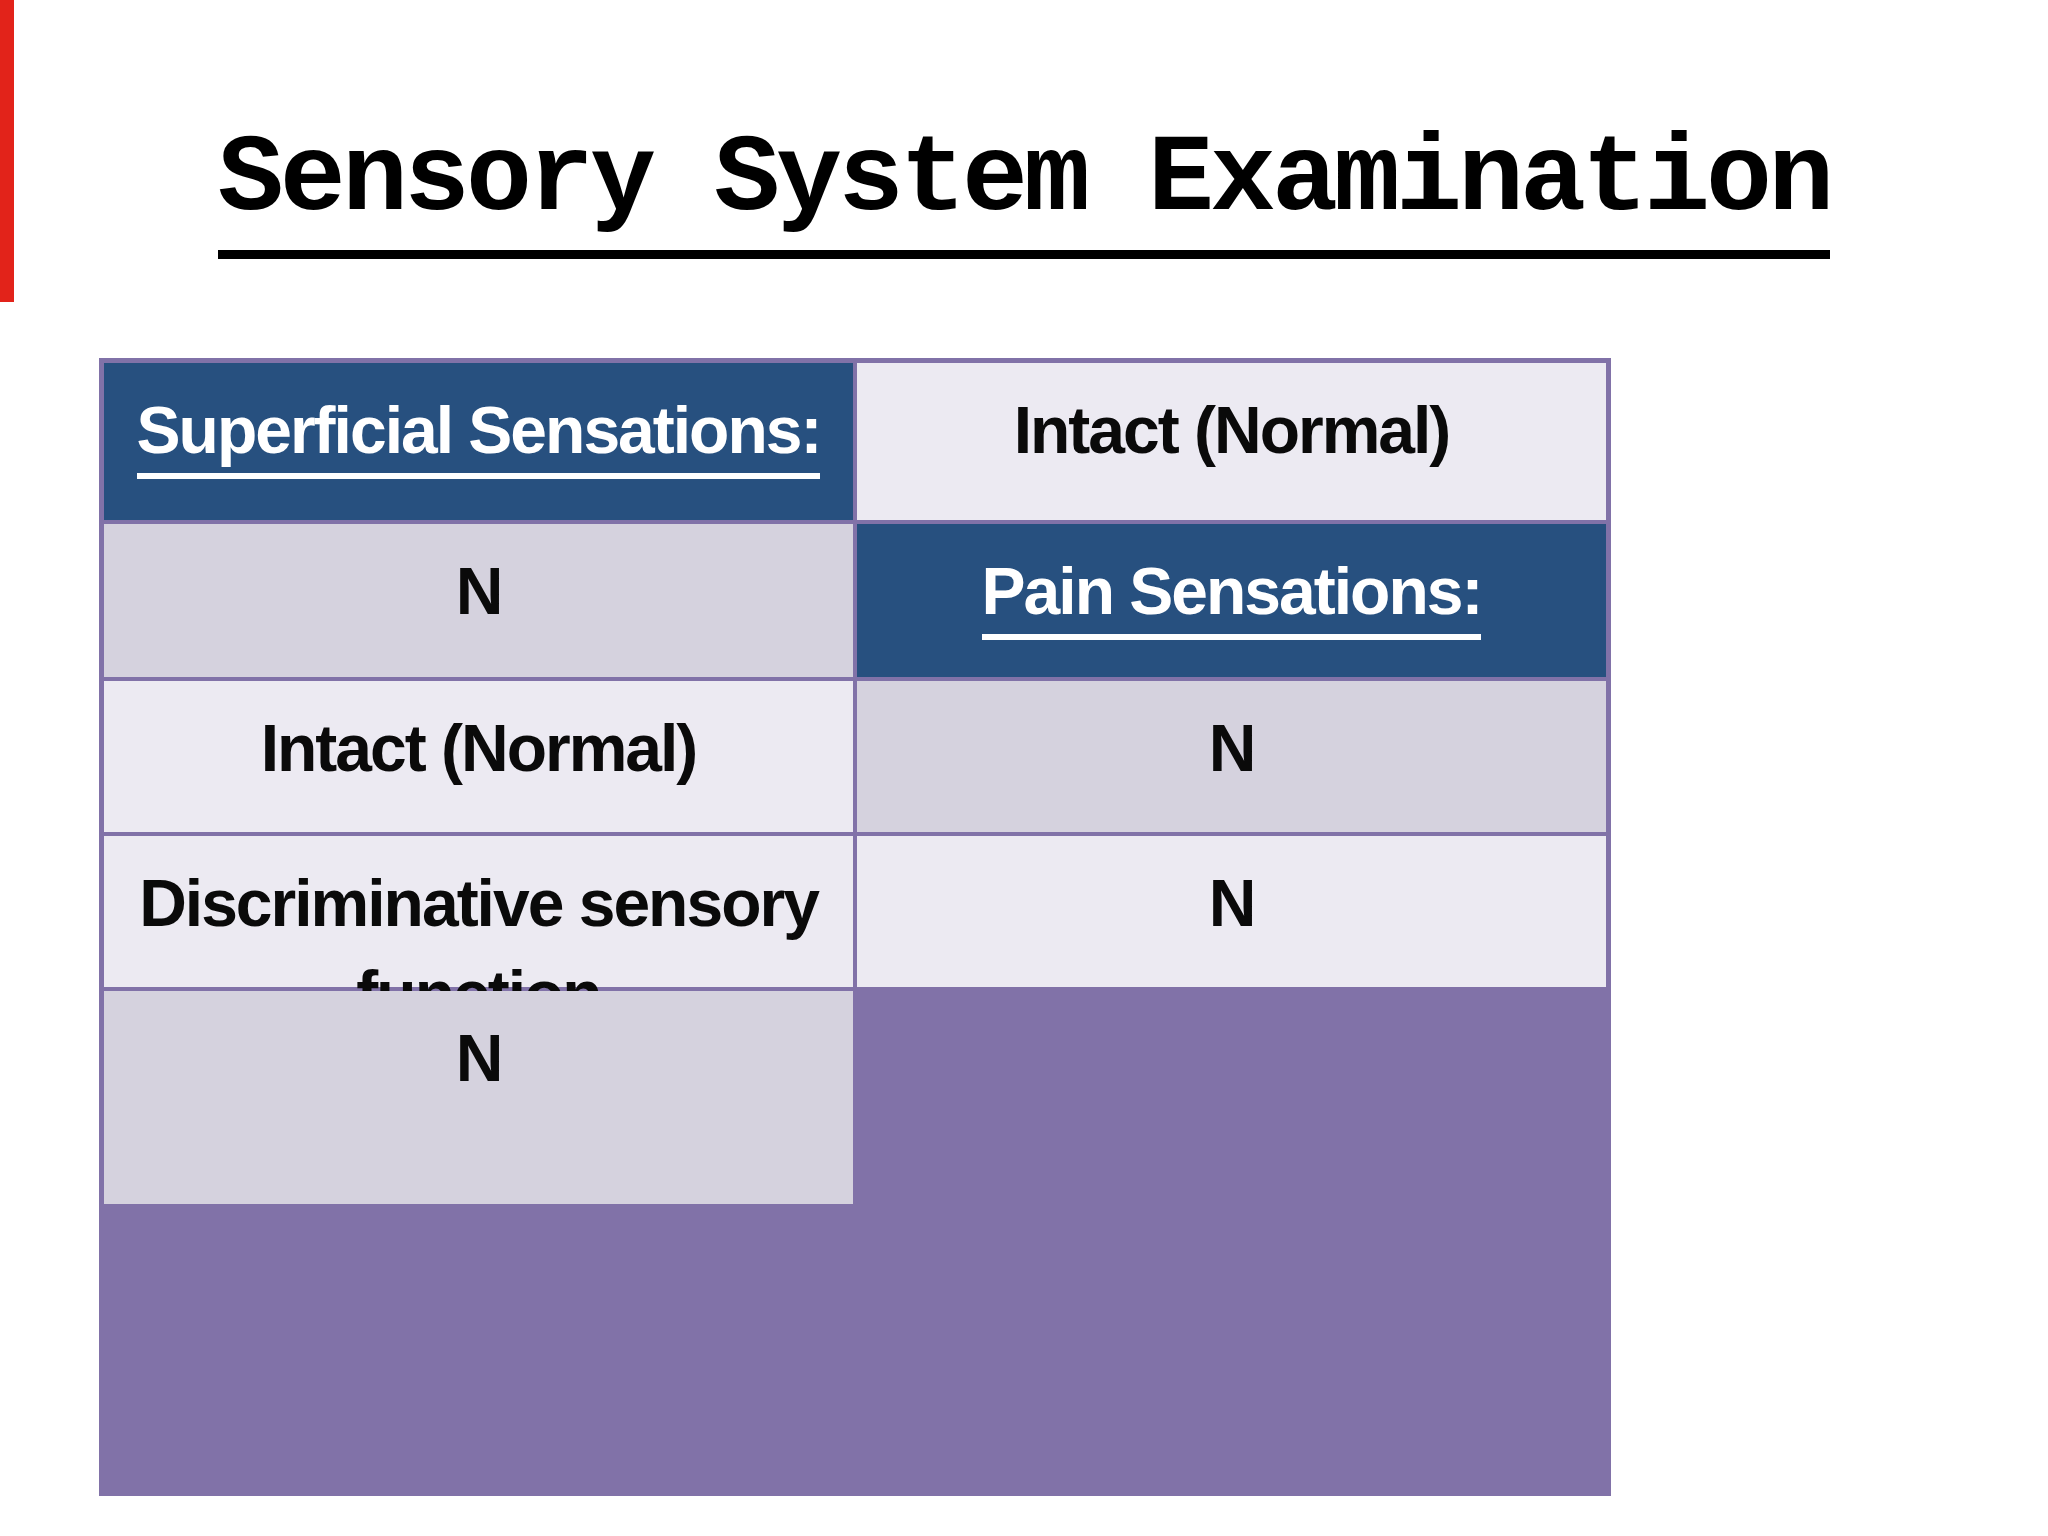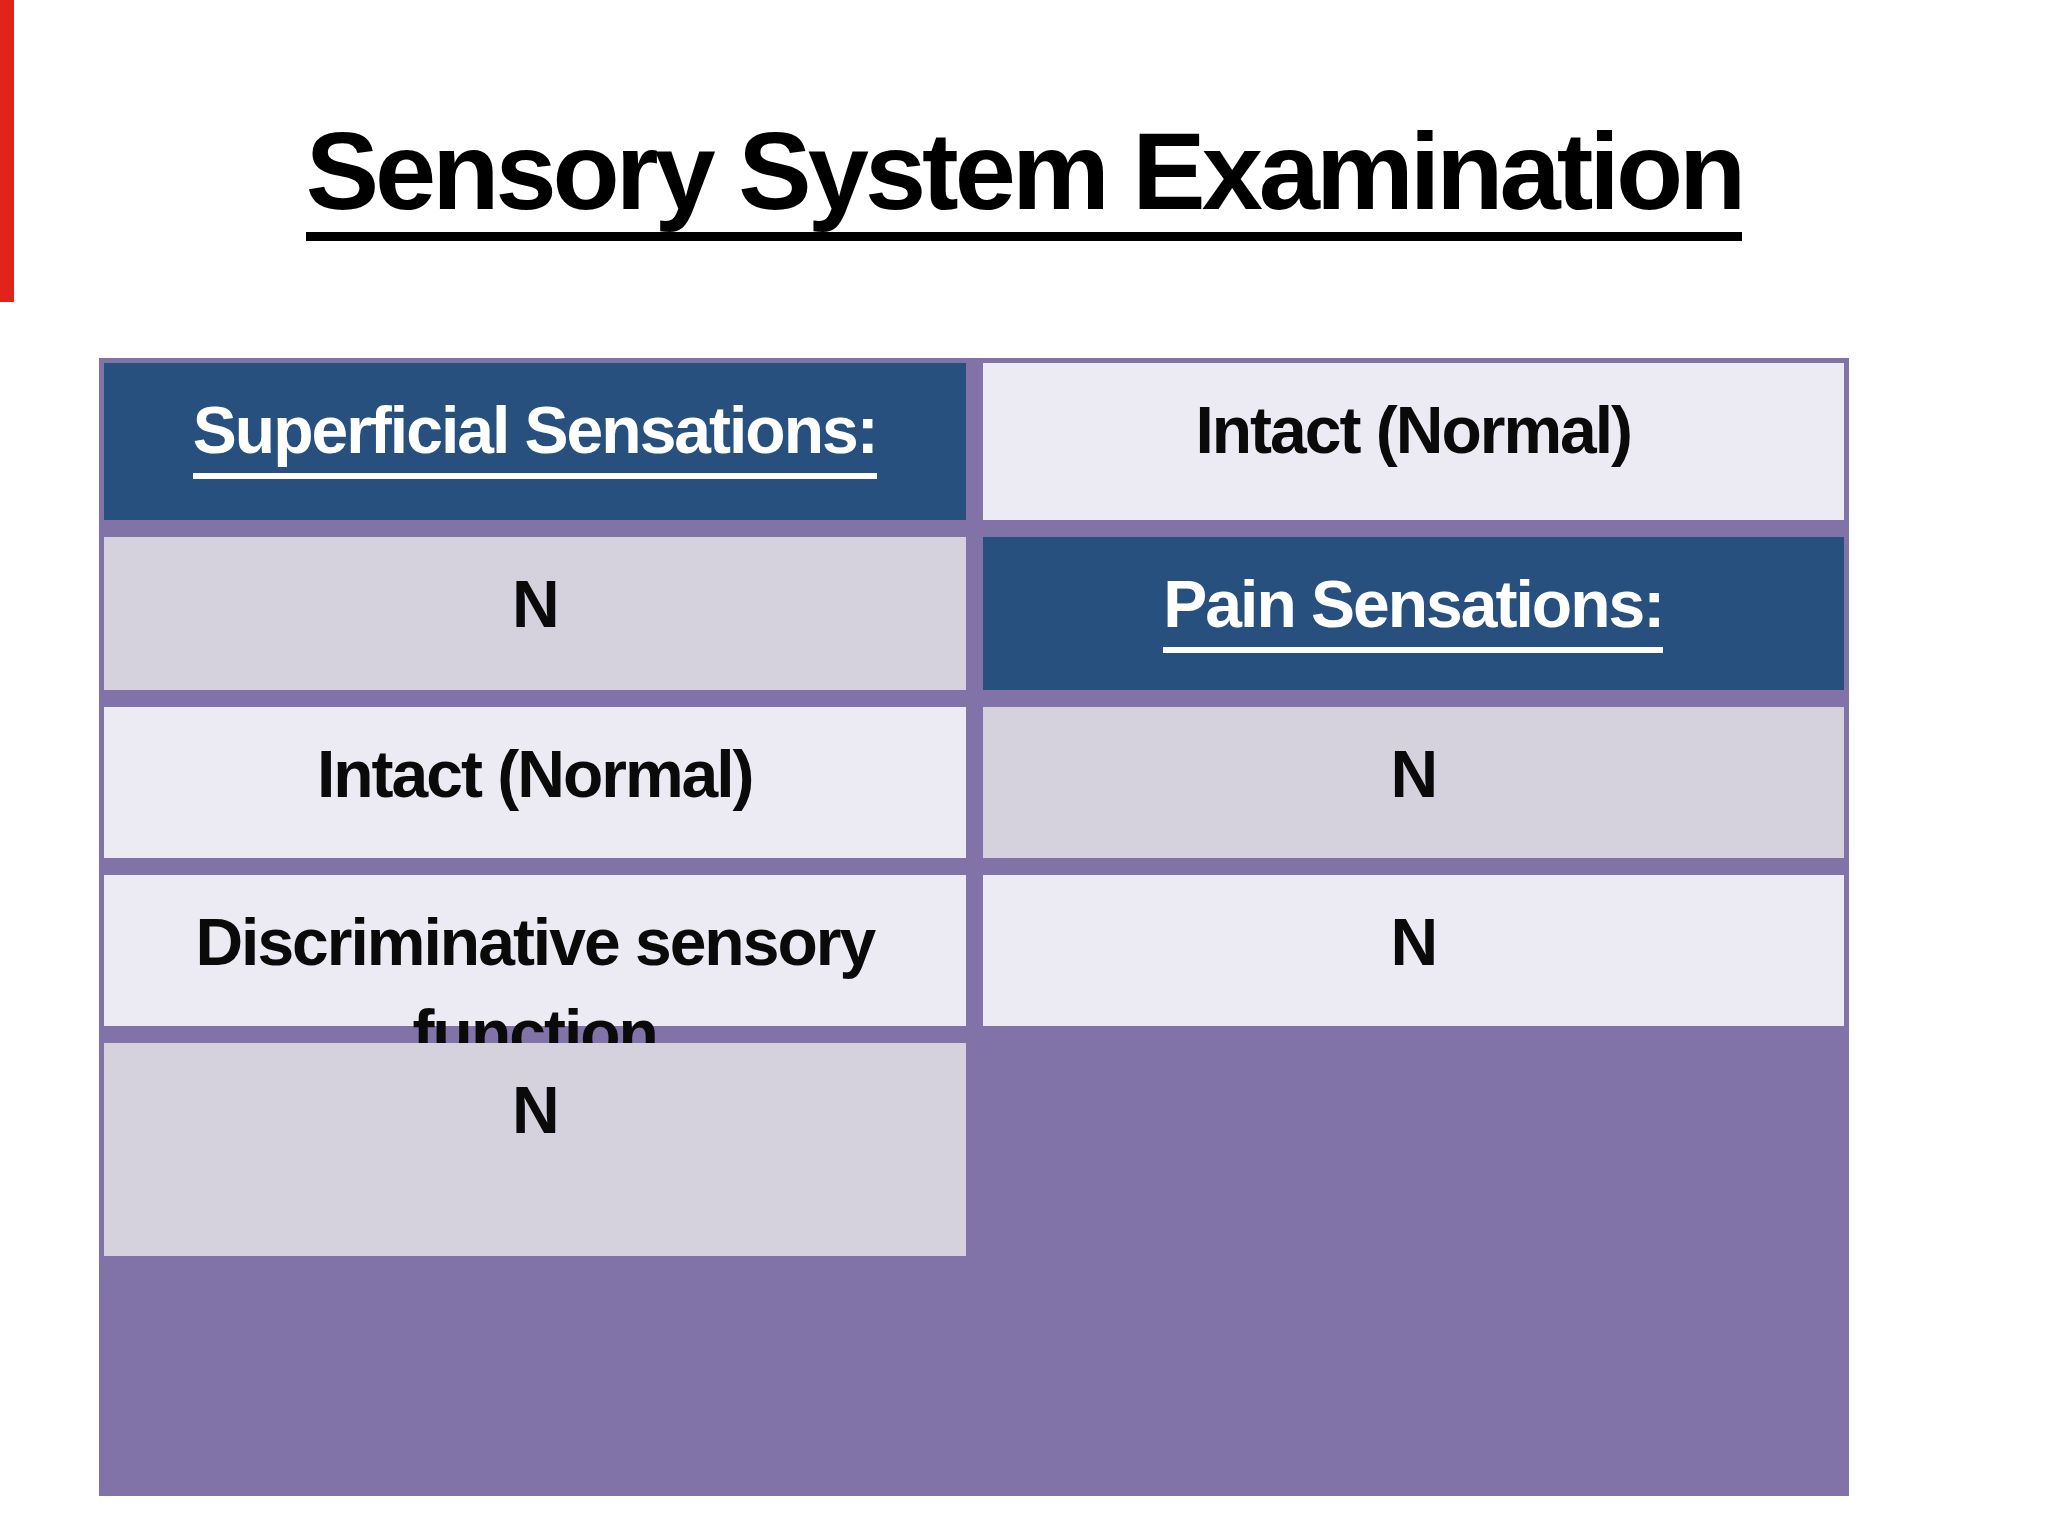--- a/index.html
+++ b/index.html
@@ -32,32 +32,33 @@
     top:108px;left:0;right:0;
     text-align:center;
     font-size:110px;
     font-weight:bold;
     letter-spacing:-4px;
     color:var(--title-text);
     line-height:1.15;
   }
   .slide-title .u{
     border-bottom:9px solid var(--title-text);
-    padding-bottom:0;
+    padding-bottom:8px;
+    font-family:Liberation Mono, monospace;
   }
   .exam-table{
     position:absolute;
     left:99px;top:358px;
-    width:1750px;height:1138px;
+    width:1512px;height:1138px;
     border:5px solid var(--border);
     background:var(--border);
     display:grid;
     grid-template-columns:1fr 1fr;
     grid-template-rows:157px 153px 151px 151px 213px 1fr;
-    gap:17px;
+    gap:4px;
   }
   .cell{
     text-align:center;
     padding:22px 12px 0 12px;
     font-weight:bold;
     font-size:66px;
     letter-spacing:-2px;
     line-height:1.38;
     color:var(--body-text);
   }

